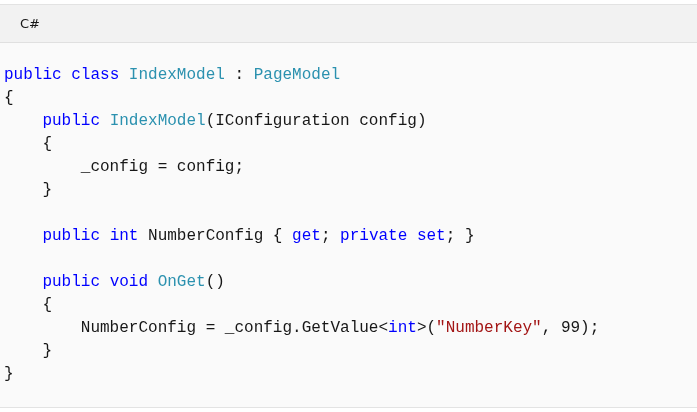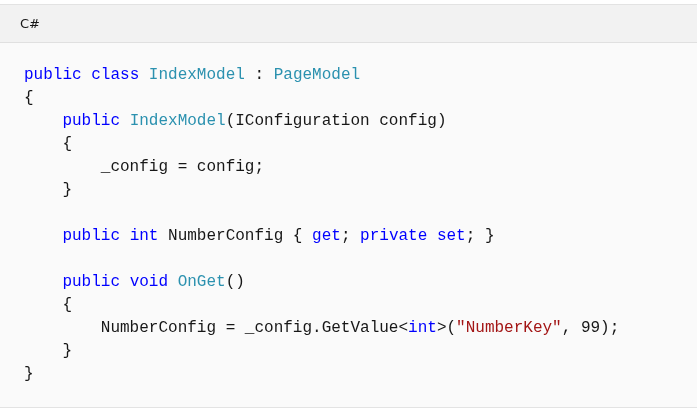--- a/index.html
+++ b/index.html
@@ -9,21 +9,21 @@
     border-top: 1px solid #e3e3e3; border-bottom: 1px solid #e3e3e3;
     background: #fafafa; box-sizing: border-box;
   }
   .code-header {
     height: 38px; background: #f2f2f2; border-bottom: 1px solid #e0e0e0;
     box-sizing: border-box; padding-left: 20px;
     display: flex; align-items: center;
     font-family: "DejaVu Sans", sans-serif; font-size: 13px; color: #171717;
   }
   .code-body {
-    padding: 21px 0 0 24px;
+    padding: 21px 0 0 4px;
     font-family: "Liberation Mono", monospace; font-size: 16px;
     line-height: 23px; color: #171717; white-space: pre;
   }
   .line { height: 23px; }
   .kw { color: #0000ff; }
   .ty { color: #2b91af; }
   .str { color: #a31515; }
   .pl { color: #171717; }
 </style>
 </head>

